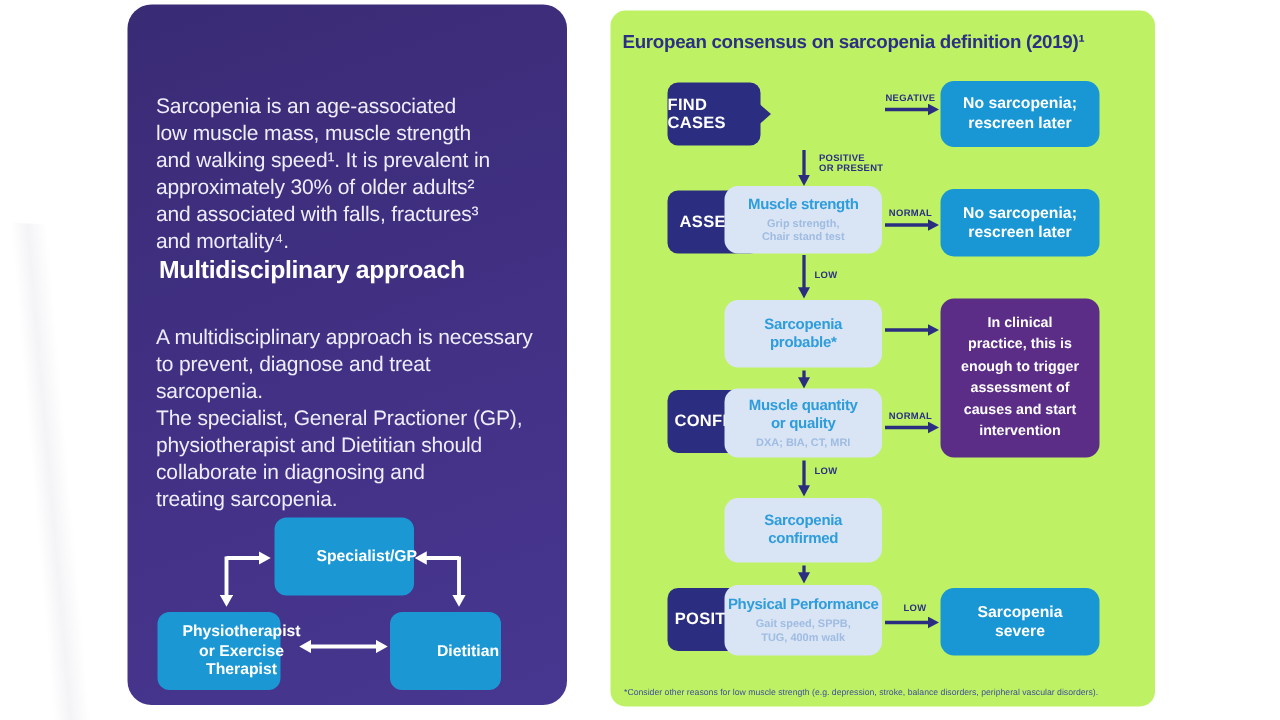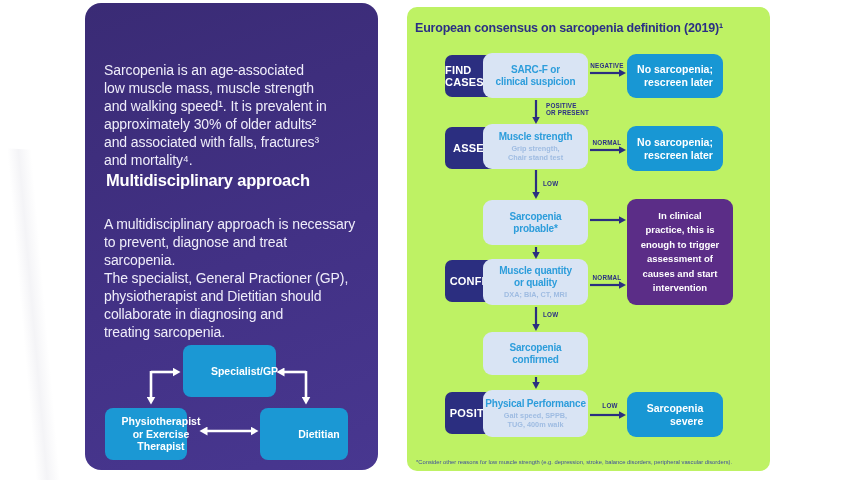--- a/index.html
+++ b/index.html
@@ -21,21 +21,21 @@
   .lp-h2 { top:168px; }
   .lp-p { position:absolute; left:19px; width:256px; color:#efedfa; font-size:14px; line-height:18px; letter-spacing:-0.1px;margin-top:16px; }
   .lp-p1 { top:42px; }
   .lp-p2 { top:196px; }
 
   .team-box { position:absolute; background:#1b98d4; border-radius:8px; color:#ffffff;
     font-weight:bold; font-size:10.5px; line-height:12.5px; text-align:center;
     display:flex; align-items:center; justify-content:center;padding-left:30px; }
   .tb-specialist { left:98px; top:342px; width:93px; height:52px; }
   .tb-physio     { left:20px; top:405px; width:82px; height:52px; }
-  .tb-dietitian  { left:175px; top:405px; width:88px; height:52px; }
+  .tb-dietitian  { left:175px; top:405px; width:74px; height:52px; }
   .team-arrows { position:absolute; left:0; top:0; pointer-events:none; }
 
   
   .right-panel { position:absolute; left:407px; top:7px; width:363px; height:464px;
     background:#bef264; border-radius:10px; }
   .fc-title { position:absolute; left:8px; top:14px; width:352px; color:#2b2f85;
     font-weight:bold; font-size:12.5px; letter-spacing:-0.2px; }
   .fc-arrows { position:absolute; left:0; top:0; pointer-events:none; }
 
   .stage-label { position:absolute; left:6px; width:62px; height:42px; background:#2b2e80;
@@ -52,22 +52,22 @@
     display:flex; flex-direction:column; align-items:center; justify-content:center; text-align:center; }
   .step .main { color:#2d9ddb; font-weight:bold; font-size:10px; line-height:11.5px; letter-spacing:-0.2px; }
   .step .sub  { color:#9fbce2; font-weight:bold; font-size:7.3px; line-height:9px; margin-top:2px; }
   .st-1 { top:46px;  height:45px; }
   .st-2 { top:117px; height:45px; }
   .st-3 { top:193px; height:45px; }
   .st-4 { top:252px; height:46px; }
   .st-5 { top:325px; height:43px; }
   .st-6 { top:383px; height:47px; }
 
-  .outcome { position:absolute; left:220px; width:96px; background:#1897d4; border-radius:9px;
-    color:#ffffff; font-weight:bold; font-size:10.5px; line-height:13px; text-align:right;
+  .outcome { position:absolute; left:220px; width:106px; background:#1897d4; border-radius:9px;
+    color:#ffffff; font-weight:bold; font-size:10.5px; line-height:13px; text-align:center;
     display:flex; align-items:center; justify-content:center; }
   .oc-1 { top:47px;  height:44px; }
   .oc-2 { top:119px; height:45px; }
   .oc-3 { top:385px; height:45px; }
   .note { position:absolute; left:220px; top:192px; width:106px; height:106px; background:#5b2d87;
     border-radius:9px; color:#ffffff; font-weight:bold; font-size:9.5px; line-height:14.5px;
     text-align:center; display:flex; align-items:center; justify-content:center; }
 
   .conn { position:absolute; color:#2b2f85; font-weight:bold; font-size:6.3px; letter-spacing:0.2px; }
   .cn-negative { left:183px; top:55px;  width:34px; text-align:center; }
@@ -155,24 +155,20 @@
     <div class="stage-label sl-assess">
       <span>ASSESS</span>
     </div>
     <div class="stage-label sl-confirm">
       <span>CONFIRM</span>
     </div>
     <div class="stage-label sl-severity">
       <span>POSITIVE</span>
     </div>
 
-    <div class="step st-1">
-      <span class="main ml">SARC-F or
-clinical suspicion</span>
-    </div>
     <div class="step st-2">
       <span class="main ml">Muscle strength</span>
       <span class="sub ml">Grip strength,
 Chair stand test</span>
     </div>
     <div class="step st-3">
       <span class="main ml">Sarcopenia
 probable*</span>
     </div>
     <div class="step st-4">

